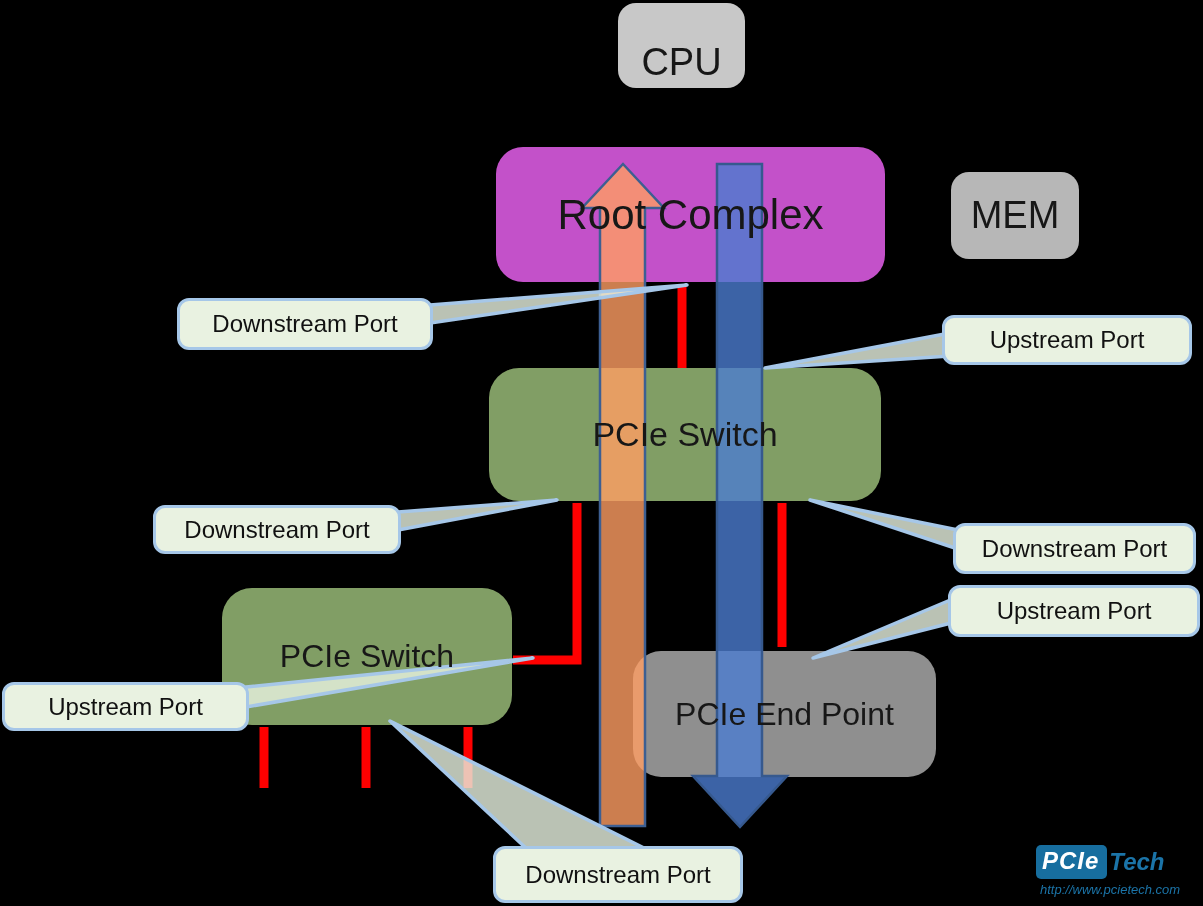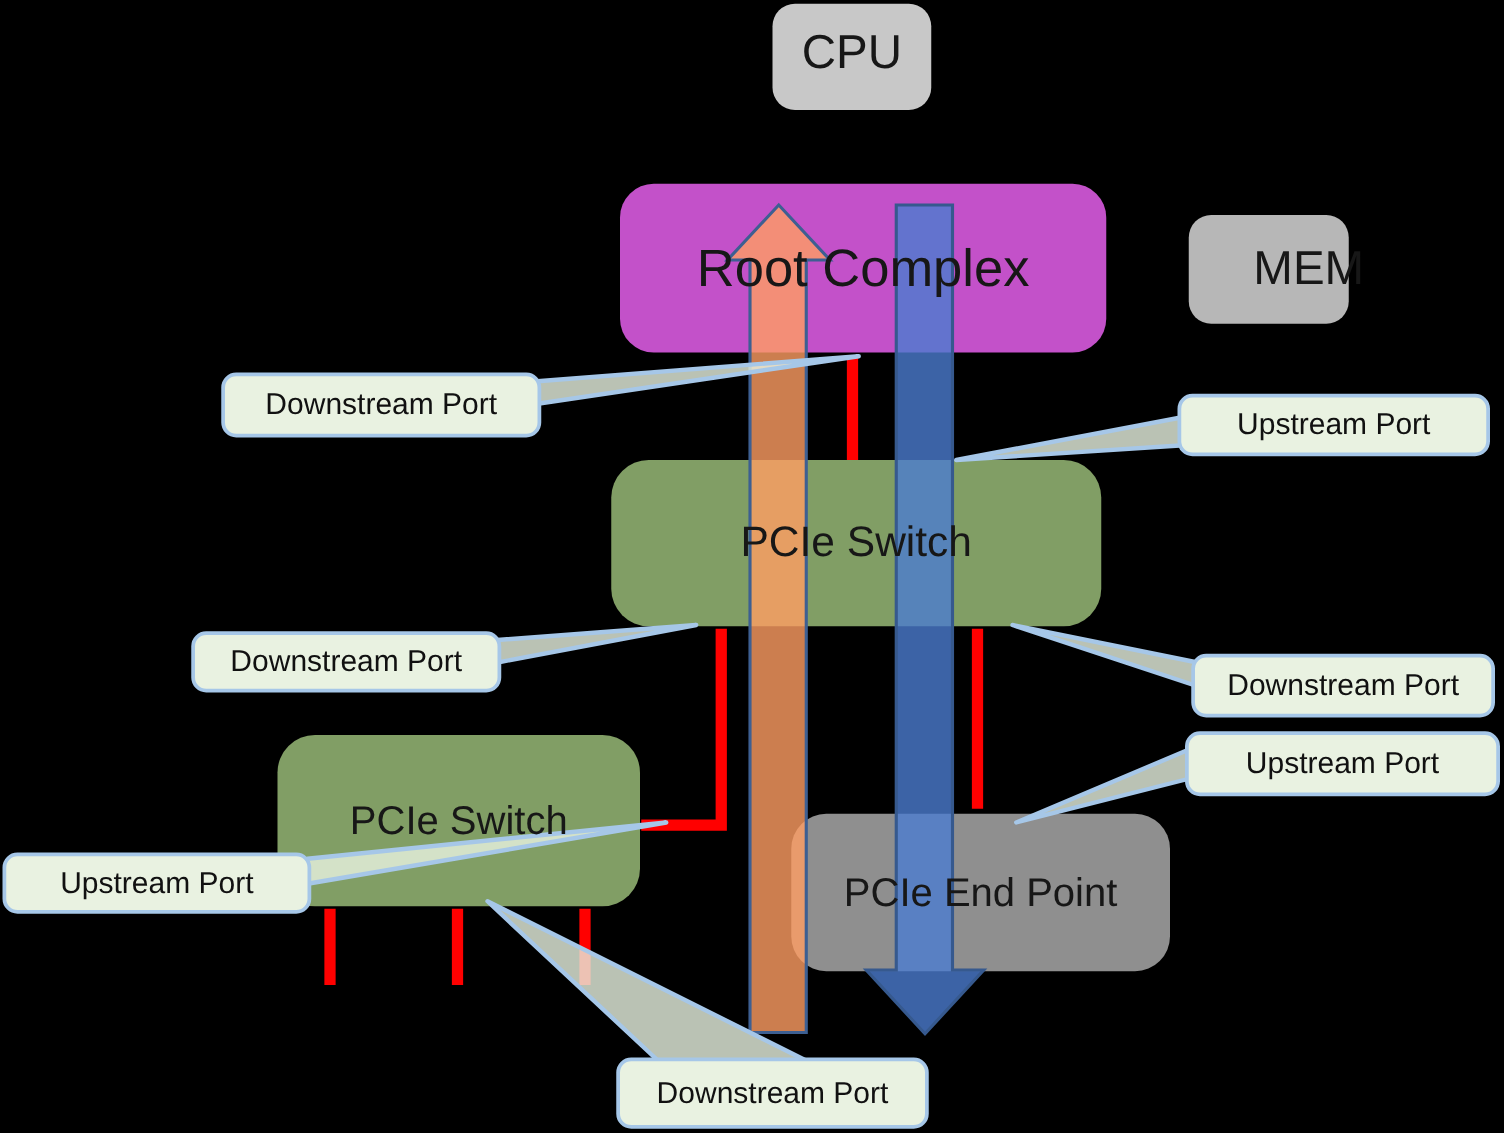--- a/index.html
+++ b/index.html
@@ -62,29 +62,36 @@
       <polygon points="430,305 687,285 430,323"></polygon>
       <polygon points="950,333 765,368 950,356"></polygon>
       <polygon points="398,512 557,500 398,530"></polygon>
       <polygon points="958,530 810,500 958,549"></polygon>
       <polygon points="955,598 813,658 955,622"></polygon>
       <polygon points="246,687 533,658 246,707"></polygon>
       <polygon points="528,850 390,721 648,850"></polygon>
     </g>
   </svg>
 
-  <div class="box-label" style="left:618px;top:0;width:127px;height:85px;font-size:38px;">CPU</div>
-  <div class="box-label" style="left:951px;top:172px;width:128px;height:87px;font-size:38px;margin-left:32px;">MEM</div>
+  <div class="box-label" style="left:618px;top:20px;width:127px;height:85px;font-size:38px;">CPU</div>
+  <div class="box-label" style="left:951px;top:172px;width:128px;height:87px;font-size:38px;">MEM</div>
   <div class="box-label" style="left:496px;top:147px;width:389px;height:135px;font-size:42px;">Root Complex</div>
   <div class="box-label" style="left:489px;top:368px;width:392px;height:133px;font-size:34px;">PCIe Switch</div>
   <div class="box-label" style="left:222px;top:588px;width:290px;height:137px;font-size:32px;">PCIe Switch</div>
   <div class="box-label" style="left:633px;top:651px;width:303px;height:126px;font-size:32px;text-align:center;">PCIe End Point</div>
 
   <div class="callout" style="left:177px;top:298px;width:256px;height:52px;">Downstream Port</div>
   <div class="callout" style="left:942px;top:315px;width:250px;height:50px;">Upstream Port</div>
   <div class="callout" style="left:153px;top:505px;width:248px;height:49px;">Downstream Port</div>
   <div class="callout" style="left:953px;top:523px;width:243px;height:51px;">Downstream Port</div>
   <div class="callout" style="left:948px;top:585px;width:252px;height:52px;">Upstream Port</div>
   <div class="callout" style="left:2px;top:682px;width:247px;height:49px;">Upstream Port</div>
   <div class="callout" style="left:493px;top:846px;width:250px;height:57px;">Downstream Port</div>
 
+  <div id="logo">
+    <div class="logo-row">
+      <span class="logo-badge">PCIe</span>
+      <span class="logo-suffix">Tech</span>
+    </div>
+    <div class="logo-url">http://www.pcietech.com</div>
+  </div>
 
 </div>
 
 </body></html>

